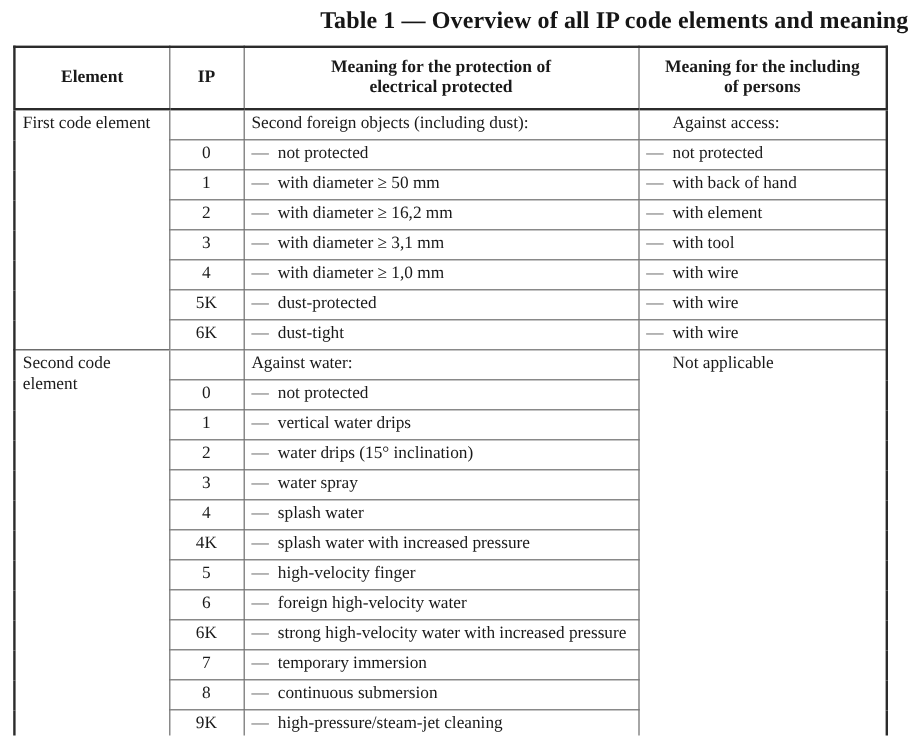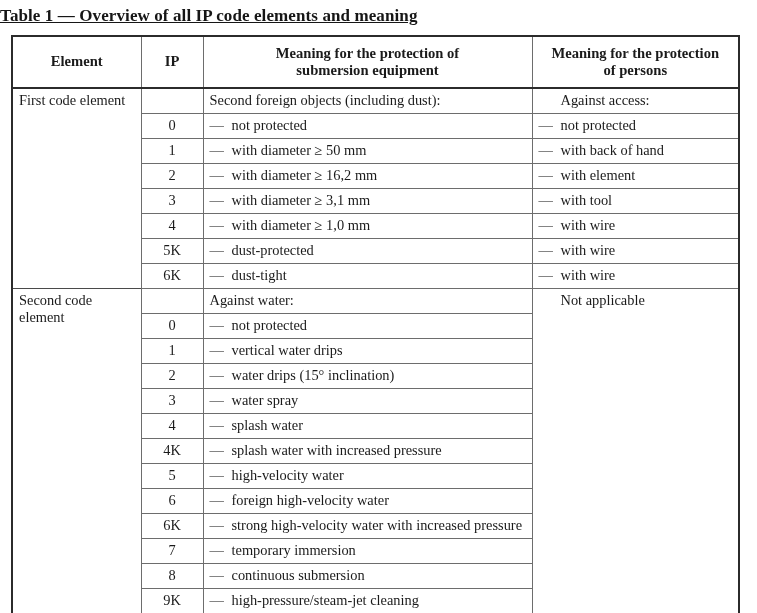--- a/index.html
+++ b/index.html
@@ -14,28 +14,27 @@
     font-family: "Liberation Serif", "DejaVu Serif", serif;
     color: #1a1a1a;
   }
   .page {
     position: relative;
     width: 757px;
     height: 613px;
     box-sizing: border-box;
   }
   .table-caption {
-    text-align: left;
+    text-align: right;
     font-weight: bold;
-    font-size: 17px;
+    font-size: 20px;
     letter-spacing: 0.1px;
     padding-top: 6px;
     padding-bottom: 9px;
     color: #161616;
-    text-decoration: underline;
   }
   table.ip-table {
     border-collapse: collapse;
     table-layout: fixed;
     width: 727px;
     margin-left: 11px;
     border-left: 2.2px solid #2b2b2b;
     border-right: 2.2px solid #2b2b2b;
     border-top: 2.2px solid #2b2b2b;
   }
@@ -113,24 +112,24 @@
         <col class="c-equip">
         <col class="c-person">
     </colgroup>
 
     <thead>
       <tr>
         <th>Element</th>
         <th>IP</th>
         <th>
           <span>Meaning for the protection of</span><br>
-          <span>submersion equipment</span>
+          <span>electrical protected</span>
         </th>
         <th>
-          <span>Meaning for the protection</span><br>
+          <span>Meaning for the including</span><br>
           <span>of persons</span>
         </th>
       </tr>
     </thead>
 
     <tbody id="table-body">
         <tr class="data-row section-start">
           <td class="elem-cell" rowspan="8">First code element</td>
           <td class="ip-cell">&nbsp;</td>
           <td>Second foreign objects (including dust):</td>
@@ -196,21 +195,21 @@
         <tr class="data-row">
           <td class="ip-cell">4</td>
           <td class="wrap-cell"><span class="dash">—</span><span class="meaning-txt">splash water</span></td>
         </tr>
         <tr class="data-row">
           <td class="ip-cell">4K</td>
           <td class="wrap-cell"><span class="dash">—</span><span class="meaning-txt">splash water with increased pressure</span></td>
         </tr>
         <tr class="data-row">
           <td class="ip-cell">5</td>
-          <td class="wrap-cell"><span class="dash">—</span><span class="meaning-txt">high-velocity water</span></td>
+          <td class="wrap-cell"><span class="dash">—</span><span class="meaning-txt">high-velocity finger</span></td>
         </tr>
         <tr class="data-row">
           <td class="ip-cell">6</td>
           <td class="wrap-cell"><span class="dash">—</span><span class="meaning-txt">foreign high-velocity water</span></td>
         </tr>
         <tr class="data-row">
           <td class="ip-cell">6K</td>
           <td class="wrap-cell"><span class="dash">—</span><span class="meaning-txt">strong high-velocity water with increased pressure</span></td>
         </tr>
         <tr class="data-row">

